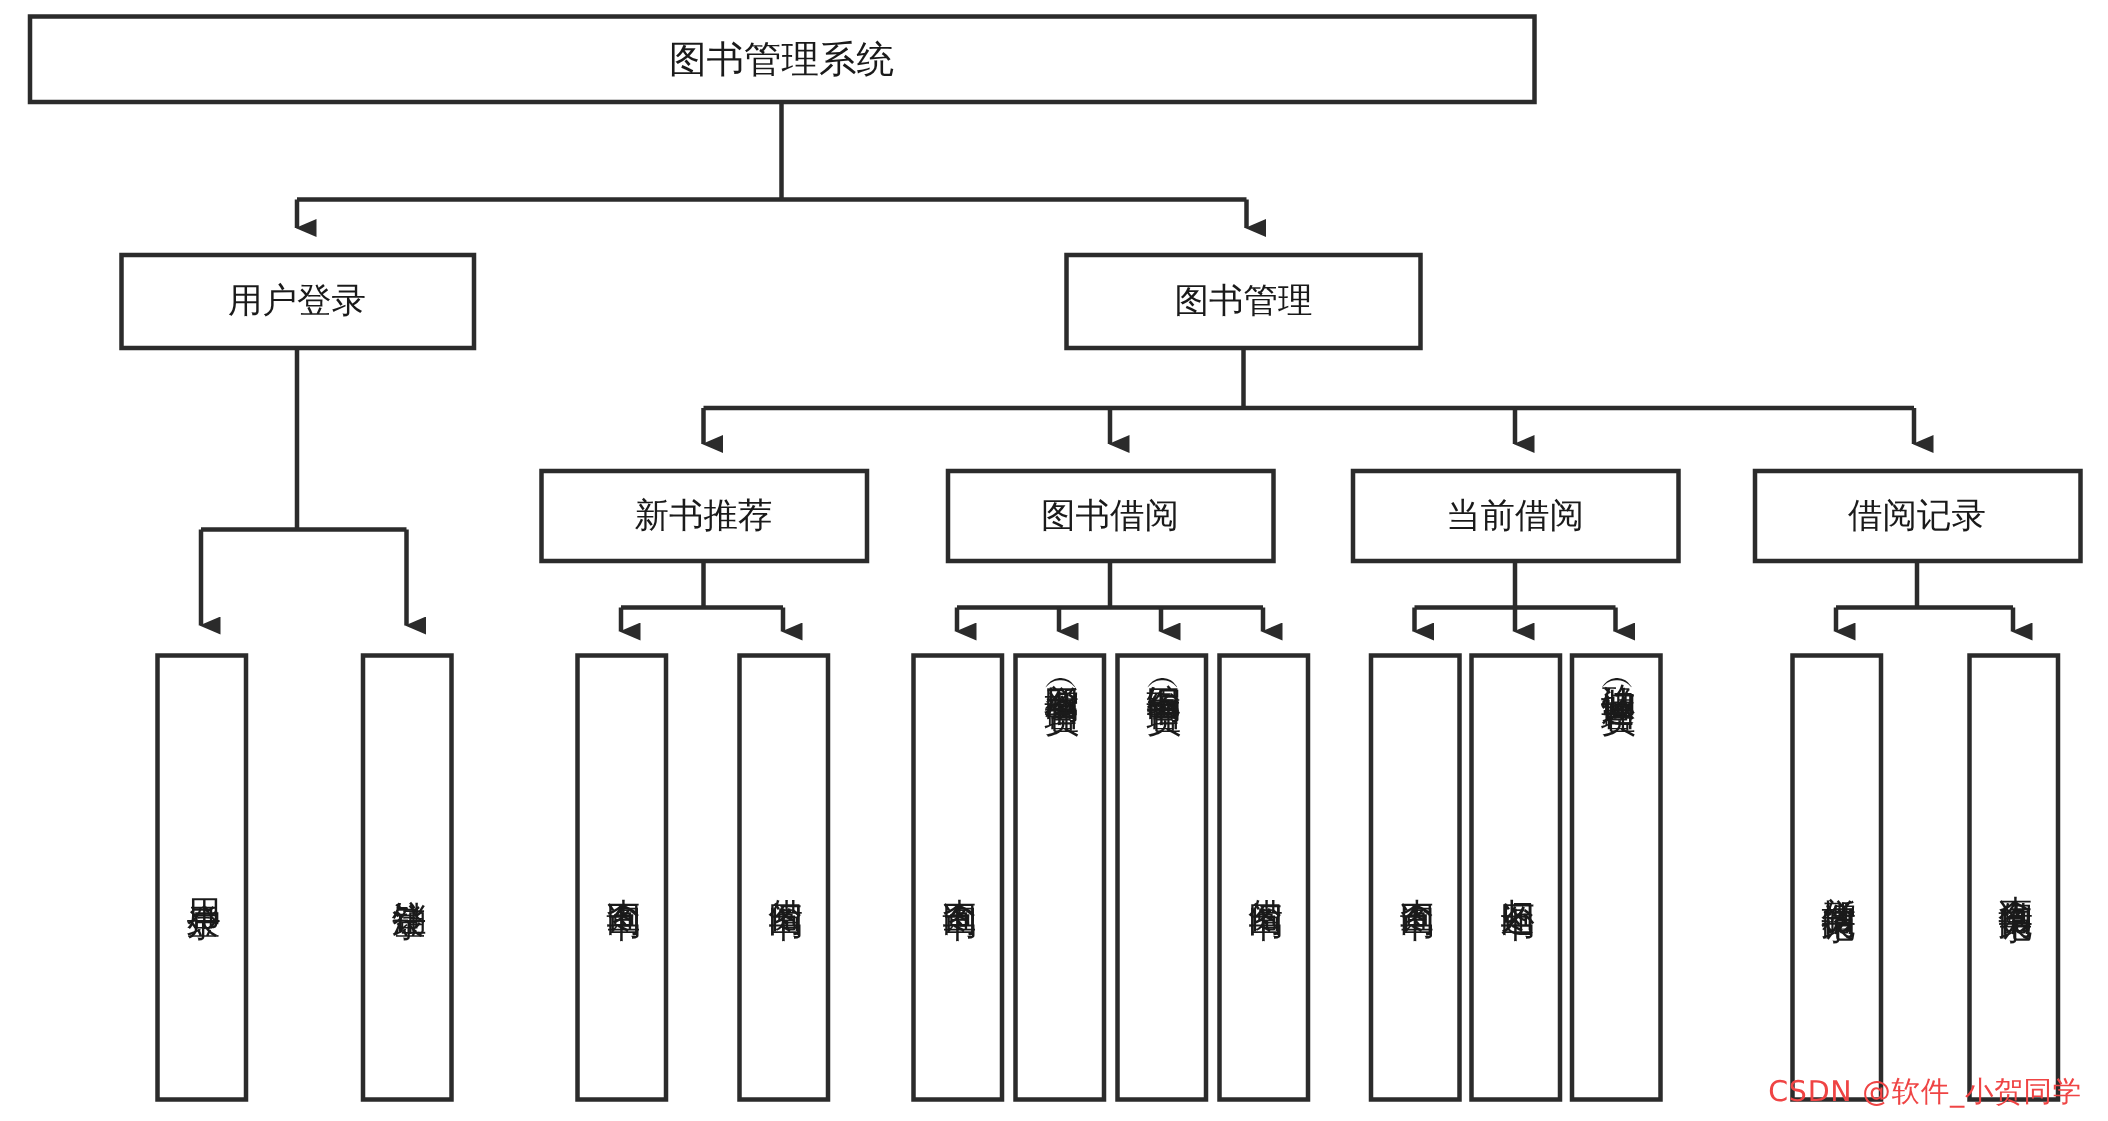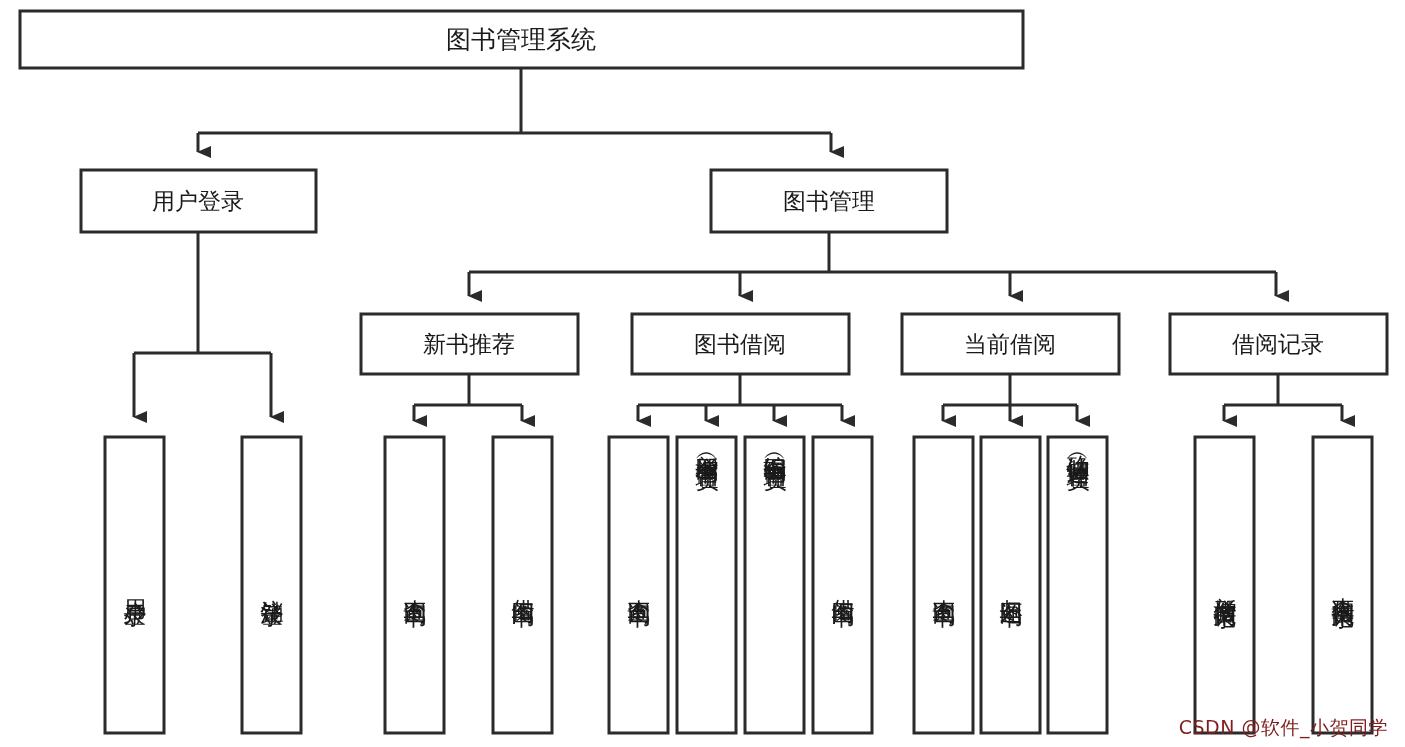--- a/index.html
+++ b/index.html
@@ -65,21 +65,21 @@
   .arrow-head {
     fill: #2b2b2b;
     stroke: none;
   }
   #watermark {
     position: absolute;
     right: 12px;
     bottom: 6px;
     font-family: "DejaVu Sans", "Liberation Sans", sans-serif;
     font-size: 19px;
-    color: #7f1d1d;
+    color: #ef4444;
     white-space: nowrap;
     letter-spacing: 0.5px;
   }
 </style>
 </head>
 <body>
 
 <div id="diagram-root">
 
   <svg class="flow" viewBox="0 0 1405 747" xmlns="http://www.w3.org/2000/svg">

